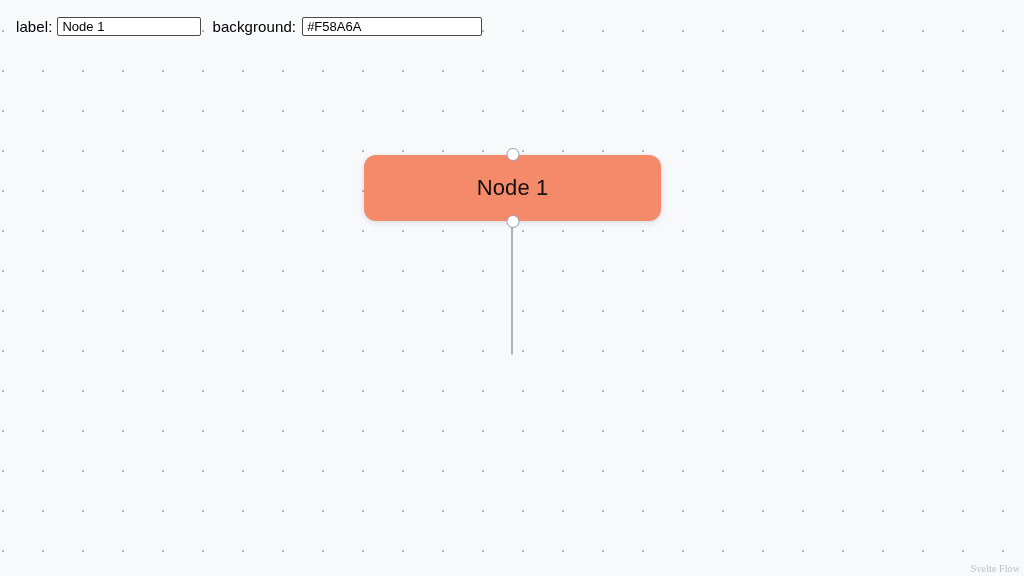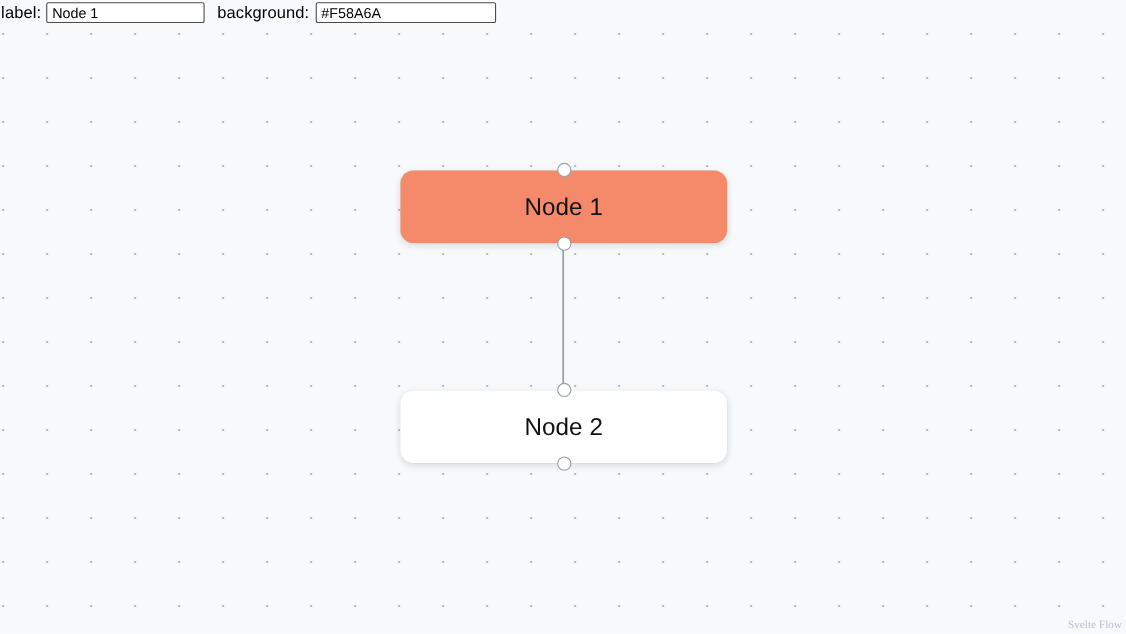--- a/index.html
+++ b/index.html
@@ -22,21 +22,21 @@
     background-position: 2px -10px;
     overflow: hidden;
   }
 
   
   #controls-panel {
     position: absolute;
     left: 0;
     top: 0;
     z-index: 50;
-    padding: 1px;
+    padding: 16px;
     font-size: 15px;
     color: #111;
     line-height: 1;
   }
   .control-row {
     display: flex;
     align-items: center;
     height: 21px;
     white-space: nowrap;
   }
@@ -51,21 +51,21 @@
     font-size: 13px;
     color: #000;
     background: #ffffff;
     border: 1px solid #4a4a4a;
     border-radius: 2px;
     height: 19px;
     padding: 1px 4px;
     outline: none;
   }
   #label-input { width: 144px; }
-  #background-input { width: 164px; margin-left: 1px; }
+  #background-input { width: 180px; margin-left: 1px; }
   .gap { display: inline-block; width: 11px; }
 
   .checkbox {
     -webkit-appearance: none;
     appearance: none;
     width: 13px;
     height: 13px;
     border: 1px solid #6b6b6b;
     border-radius: 2px;
     background: #ffffff;
@@ -150,25 +150,20 @@
   <svg id="edge-layer">
     <path d="M 512 221.5 L 512 354.5" fill="none" stroke="#9aa0a8" stroke-width="1.6"></path>
   </svg>
 
   <div class="node" id="node-1" style="background:#F58A6A;">
     <div class="handle top"></div>
     <span class="node-label" style="color: rgb(17, 17, 17);">Node 1</span>
     <div class="handle bottom"></div>
   </div>
 
-  <div class="node" id="node-2" style="background: rgb(255, 255, 255);">
-    <div class="handle top"></div>
-    <span class="node-label" style="color: rgb(17, 17, 17);">Node 2</span>
-    <div class="handle bottom"></div>
-  </div>
 
   <div id="controls-panel">
     <div class="control-row">
       <span class="control-label">label:</span>
       <input class="text-input" id="label-input" type="text" value="Node 1" style="">
       <span class="gap"></span>
       <span class="control-label">background:</span>
       <input class="text-input" id="background-input" type="text" value="#F58A6A" style="">
     </div>
   </div>

